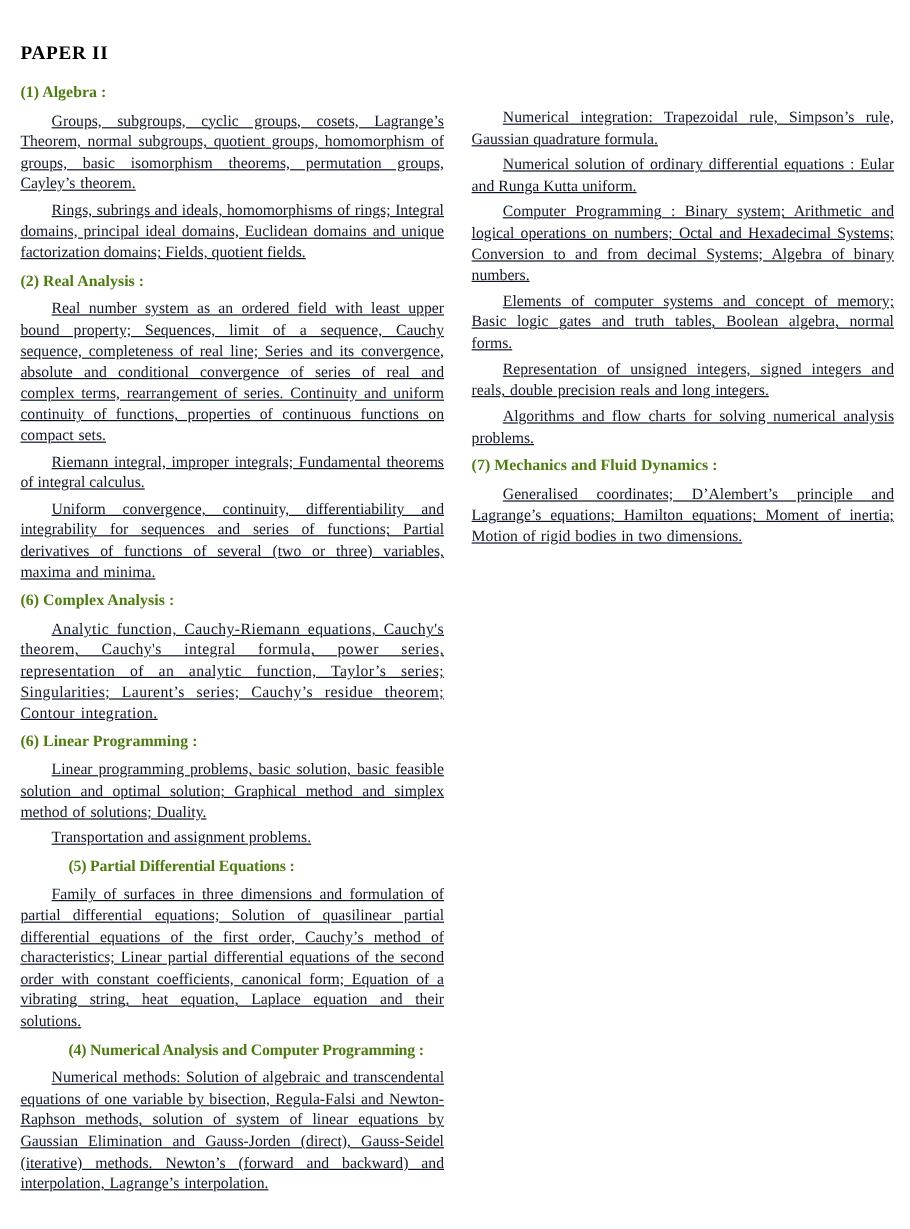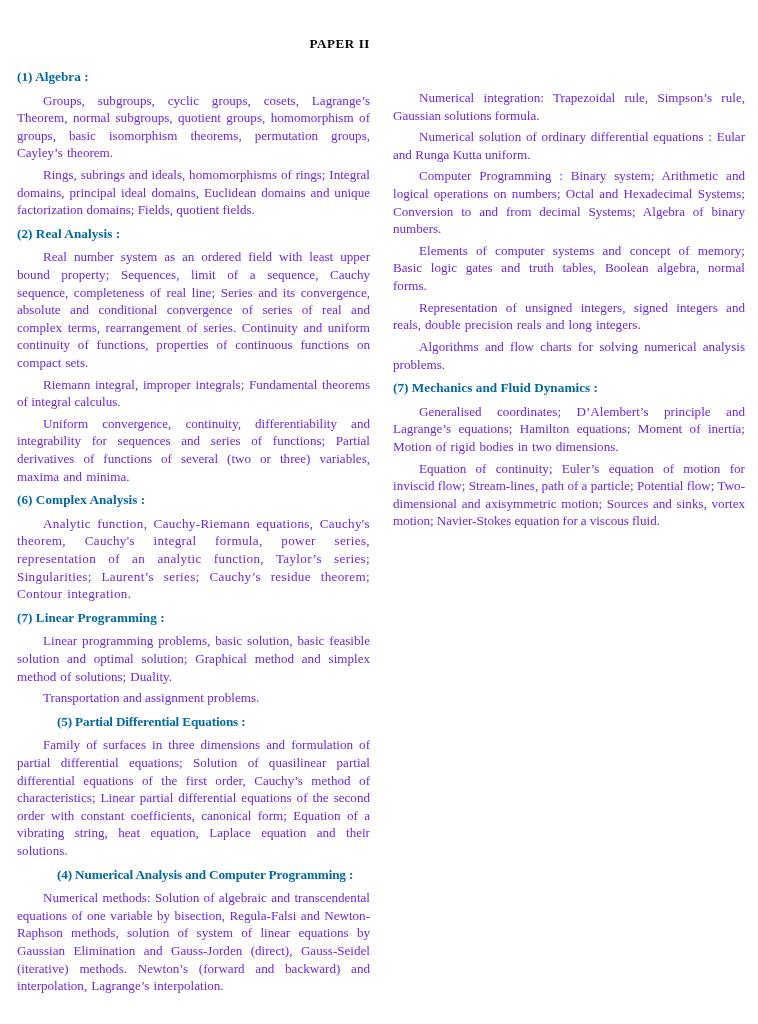--- a/index.html
+++ b/index.html
@@ -20,23 +20,23 @@
     width: 758px;
     height: 1024px;
     background: #ffffff;
     box-sizing: border-box;
   }
   .page-title {
     position: absolute;
     top: 36px;
     left: 17px;
     width: 353px;
-    text-align: right;
+    text-align: left;
     font-weight: bold;
-    font-size: 13px;
+    font-size: 16px;
     letter-spacing: 0.6px;
     color: #000000;
   }
   .columns {
     position: absolute;
     top: 62px;
     left: 0;
     width: 758px;
   }
   .col {
@@ -50,37 +50,38 @@
   .col-right {
     left: 393px;
     width: 352px;
   }
   
   .col-right .col-inner { padding-top: 23px; }
 
   .section-head {
     font-weight: bold;
     font-size: 13.2px;
-    color: #0369a1;
+    color: #4d7c0f;
     margin: 6px 0 2px 0;
     line-height: 1.33;
     letter-spacing: 0.05px;
   }
   .section-head.tight { letter-spacing: -0.15px; margin-left: 40px; }
 
   p.para {
     margin: 0 0 0 0;
     padding: 4px 0 0 0;
     font-size: 13.1px;
     line-height: 1.345;
     text-align: justify;
     text-indent: 26px;
-    color: #6d28d9;
+    color: #0f172a;
     -webkit-hyphens: none;
     hyphens: none;
+    text-decoration: underline;
   }
   p.para.loose { word-spacing: 0.8px; }
   p.para.snug  { word-spacing: -0.25px; }
   p.para.wide  { letter-spacing: 0.35px; word-spacing: 1.2px; }
 </style>
 </head>
 <body>
 
 <div class="page">
 
@@ -92,38 +93,37 @@
       <div class="col-inner" id="left-col-inner">
           <div class="section-head">(1) Algebra :</div>
           <p class="para loose">Groups, subgroups, cyclic groups, cosets, Lagrange’s Theorem, normal subgroups, quotient groups, homomorphism of groups, basic isomorphism theorems, permutation groups, Cayley’s theorem.</p>
           <p class="para">Rings, subrings and ideals, homomorphisms of rings; Integral domains, principal ideal domains, Euclidean domains and unique factorization domains; Fields, quotient fields.</p>
           <div class="section-head">(2) Real Analysis :</div>
           <p class="para loose">Real number system as an ordered field with least upper bound property; Sequences, limit of a sequence, Cauchy sequence,  completeness of real line;  Series and its convergence, absolute and conditional convergence of series of real and complex terms, rearrangement of series. Continuity and uniform continuity of functions, properties of continuous functions on compact sets.</p>
           <p class="para">Riemann integral, improper integrals; Fundamental theorems of integral calculus.</p>
           <p class="para loose">Uniform convergence, continuity, differentiability and integrability for sequences and series of functions; Partial derivatives of functions of several (two or three) variables, maxima and minima.</p>
           <div class="section-head">(6)  Complex Analysis :</div>
           <p class="para wide">Analytic function, Cauchy-Riemann equations, Cauchy's theorem, Cauchy's integral formula, power series, representation of an analytic function, Taylor’s series; Singularities; Laurent’s series; Cauchy’s residue theorem; Contour integration.</p>
-          <div class="section-head">(7) Linear Programming :</div>
+          <div class="section-head">(6) Linear Programming :</div>
           <p class="para loose">Linear programming problems, basic solution, basic feasible solution and optimal solution; Graphical method and simplex method of solutions; Duality.</p>
           <p class="para">Transportation and assignment problems.</p>
           <div class="section-head tight">(5) Partial  Differential  Equations :</div>
           <p class="para loose">Family of surfaces in three dimensions and formulation of partial differential equations; Solution of quasilinear partial differential equations of the first order, Cauchy’s method of characteristics; Linear partial differential equations of the second order with constant coefficients, canonical form; Equation of a vibrating string, heat equation, Laplace equation and their solutions.</p>
           <div class="section-head tight">(4) Numerical Analysis and Computer Programming :</div>
           <p class="para loose">Numerical methods: Solution of algebraic and transcendental equations of one variable by bisection, Regula-Falsi and Newton-Raphson methods, solution of system of linear equations by Gaussian Elimination and Gauss-Jorden (direct), Gauss-Seidel (iterative) methods. Newton’s (forward and backward) and interpolation, Lagrange’s interpolation.</p>
         </div>
     </div>
 
     <div class="col col-right">
       <div class="col-inner" id="right-col-inner">
-          <p class="para">Numerical integration: Trapezoidal rule, Simpson’s rule, Gaussian solutions formula.</p>
+          <p class="para">Numerical integration: Trapezoidal rule, Simpson’s rule, Gaussian quadrature formula.</p>
           <p class="para">Numerical solution of ordinary differential equations : Eular and Runga Kutta uniform.</p>
           <p class="para loose">Computer Programming : Binary system; Arithmetic and logical operations on numbers; Octal and Hexadecimal Systems; Conversion to and from decimal Systems; Algebra of binary numbers.</p>
           <p class="para loose">Elements of computer systems and concept of memory; Basic logic gates and truth tables, Boolean algebra, normal forms.</p>
           <p class="para loose">Representation of unsigned integers, signed integers and reals, double precision  reals and long integers.</p>
           <p class="para loose">Algorithms and flow charts for solving  numerical analysis problems.</p>
           <div class="section-head">(7) Mechanics and Fluid Dynamics :</div>
           <p class="para loose">Generalised coordinates; D’Alembert’s principle and Lagrange’s equations; Hamilton equations; Moment of inertia; Motion of rigid bodies in two dimensions.</p>
-          <p class="para snug">Equation of continuity; Euler’s equation of motion for inviscid flow; Stream-lines, path of a particle; Potential flow; Two-dimensional and axisymmetric motion; Sources and sinks, vortex motion; Navier-Stokes equation for a viscous fluid.</p>
         </div>
     </div>
 
   </div>
 </div>
 
 </body></html>

